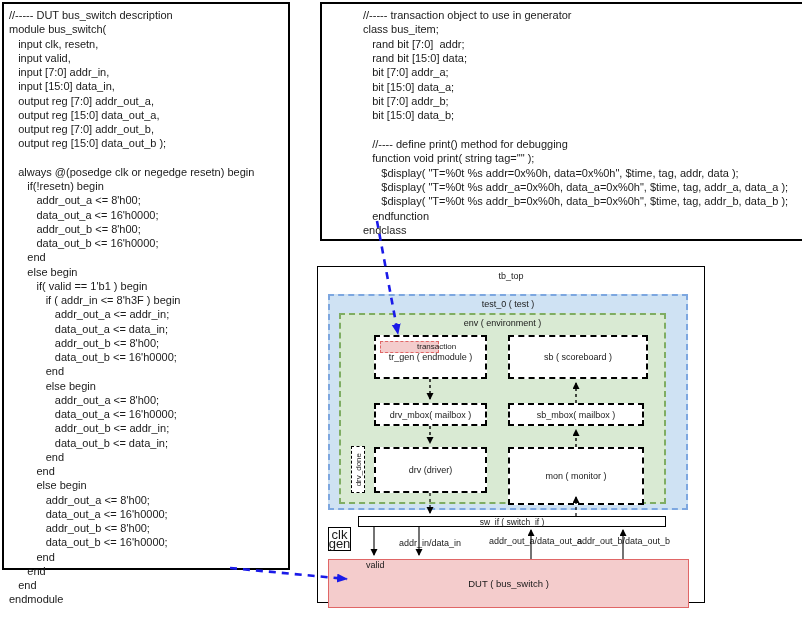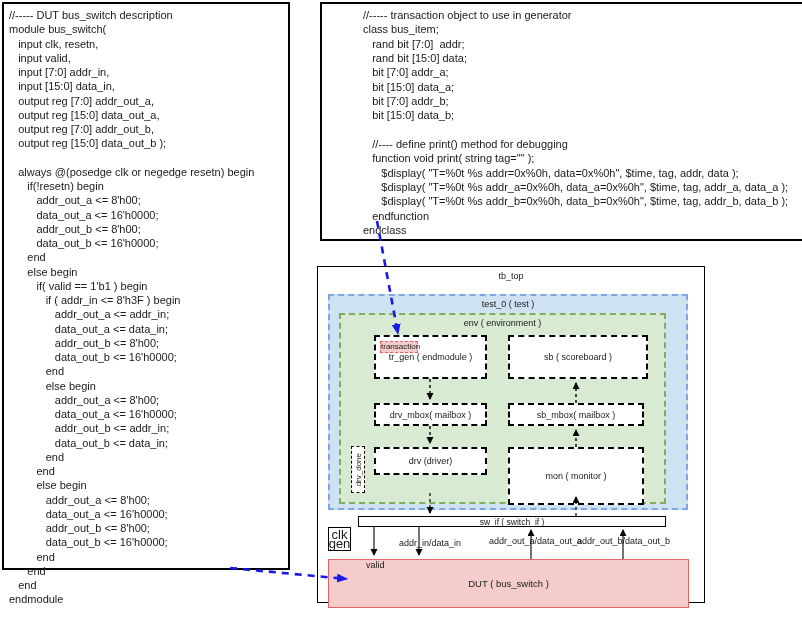--- a/index.html
+++ b/index.html
@@ -21,27 +21,27 @@
   .region{position:absolute;box-sizing:border-box;}
   #test-box{left:10px;top:27px;width:360px;height:216px;background:#cfe2f3;border:2px dashed #7da7e0;}
   #env-box{left:21px;top:46px;width:327px;height:191px;background:#d9ead3;border:2px dashed #7fad63;}
   .region-title{position:absolute;left:0;right:0;top:3px;text-align:center;font-size:9px;color:#1a1a1a;}
   .comp{position:absolute;background:#fff;border:2px dashed #000;box-sizing:border-box;
         display:flex;align-items:center;justify-content:center;font-size:9px;color:#1a1a1a;z-index:2;}
   #gen-box{left:56px;top:68px;width:113px;height:44px;}
   #sb-box{left:190px;top:68px;width:140px;height:44px;}
   #drvmbox-box{left:56px;top:136px;width:113px;height:23px;}
   #sbmbox-box{left:190px;top:136px;width:136px;height:23px;}
-  #drv-box{left:56px;top:180px;width:113px;height:28px;}
+  #drv-box{left:56px;top:180px;width:113px;height:46px;}
   #mon-box{left:190px;top:180px;width:136px;height:58px;}
   #drvdone-box{left:33px;top:179px;width:14px;height:47px;border-width:1.5px;}
   #drvdone-box span{writing-mode:vertical-rl;transform:rotate(180deg);font-size:8px;white-space:nowrap;}
-  #transaction-tag{position:absolute;left:62px;top:74px;width:38px;height:12px;z-index:3;
+  #transaction-tag{position:absolute;left:62px;top:74px;width:59px;height:12px;z-index:3;
                    background:#f4cccc;border:1px dashed #e06666;box-sizing:border-box;
-                   font-size:8px;line-height:10px;text-align:center;color:#1a1a1a;}
+                   font-size:8px;line-height:10px;text-align:center;color:#1a1a1a;padding-left:36px;}
   #swif-box{left:40px;top:249px;width:308px;height:11px;background:#fff;border:1px solid #000;
             box-sizing:border-box;display:flex;align-items:center;justify-content:center;
             font-size:8.5px;color:#1a1a1a;position:absolute;z-index:2;}
   #clkgen-box{left:10px;top:260px;width:23px;height:24px;background:#fff;border:1px solid #000;
               box-sizing:border-box;position:absolute;display:flex;flex-direction:column;
               align-items:center;justify-content:center;font-size:13px;line-height:9.5px;color:#1a1a1a;}
   #dut-box{left:10px;top:292px;width:361px;height:49px;background:#f4cccc;border:1px solid #e06666;
            box-sizing:border-box;position:absolute;display:flex;align-items:center;justify-content:center;
            font-size:9.5px;color:#1a1a1a;z-index:2;}
   .sig-lbl{z-index:3;}

